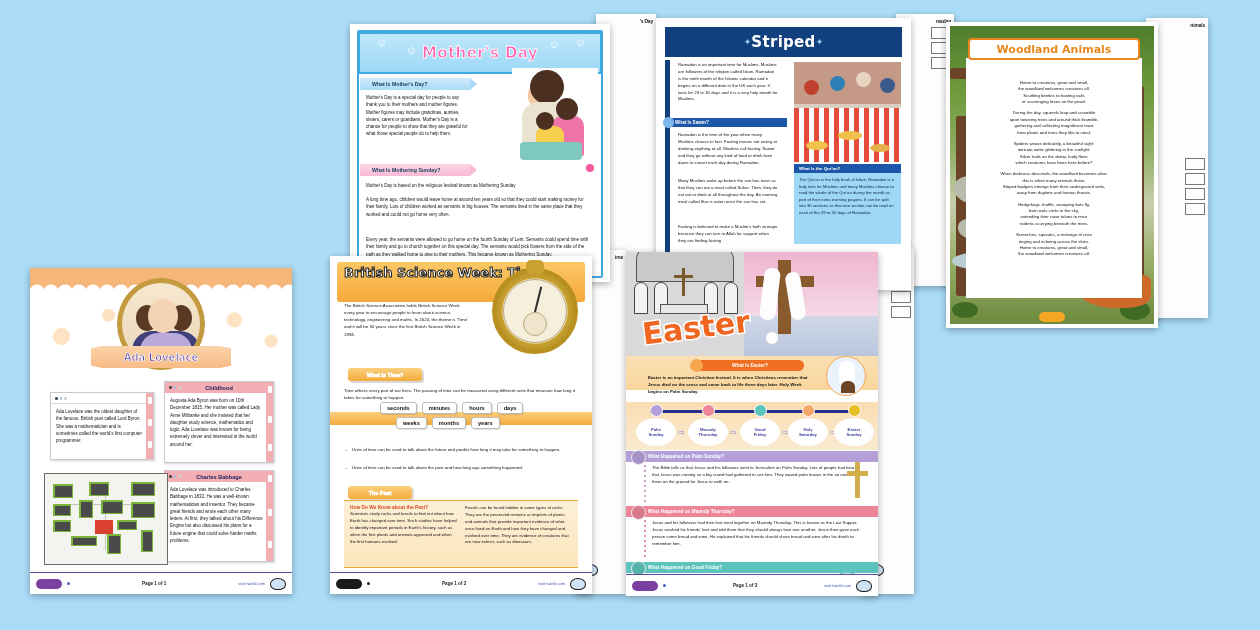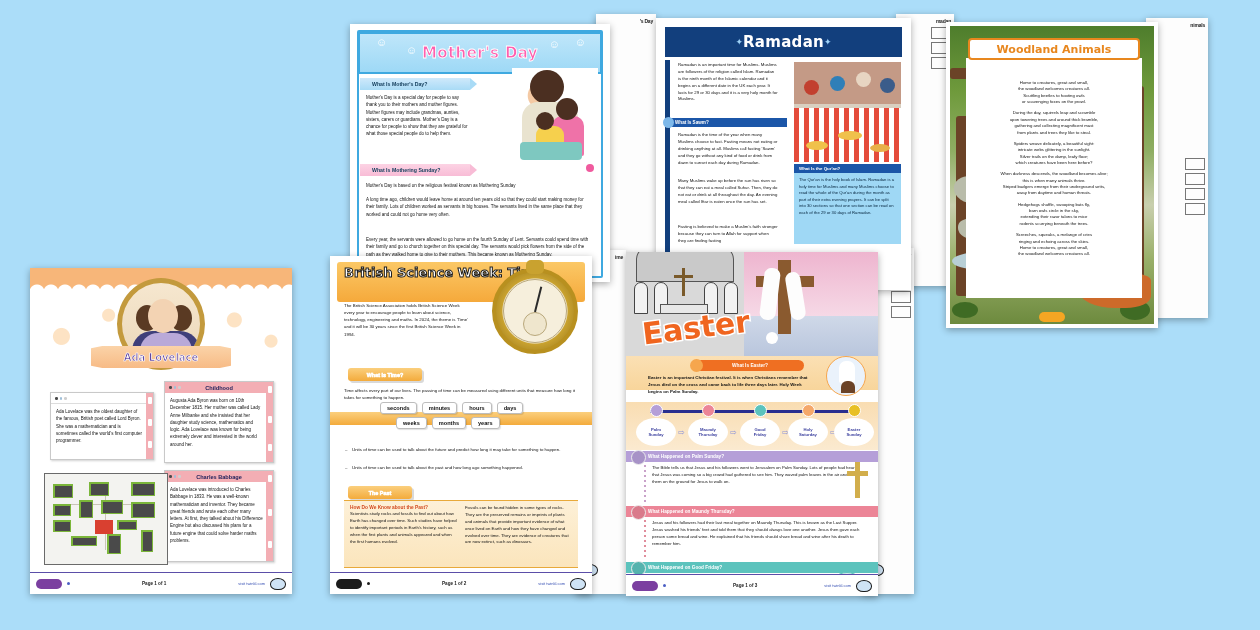--- a/index.html
+++ b/index.html
@@ -400,21 +400,21 @@
     </div>
     <div class="md-p" style="left:16px;top:158px;width:224px;">Mother's Day is based on the religious festival known as Mothering Sunday</div>
     <div class="md-p" style="left:16px;top:172px;width:224px;">A long time ago, children would leave home at around ten years old so that they could start making money for their family. Lots of children worked as servants in big houses. The servants lived in the same place that they worked and could not go home very often.</div>
     <div class="md-p" style="left:16px;top:212px;width:224px;">Every year, the servants were allowed to go home on the fourth Sunday of Lent. Servants could spend time with their family and go to church together on this special day. The servants would pick flowers from the side of the path as they walked home to give to their mothers. This became known as Mothering Sunday.</div>
     <div style="position:absolute;right:16px;top:140px;width:8px;height:8px;border-radius:50%;background:#f05a9e;"></div>
   </div>
 
   <div class="sheet" id="ramadan">
     <div class="rm-band">
       <span class="rm-spark">✦</span>
-      <span class="rm-title">Ramadan</span>
+      <span class="rm-title">Striped</span>
       <span class="rm-spark">✦</span>
     </div>
     <div class="rm-left-rail"></div>
 
     <div class="rm-photo">
       <div class="tbl"></div>
       <div class="head" style="left:10px;top:18px;background:#c2402f;"></div>
       <div class="head" style="left:36px;top:14px;background:#2f7fb8;"></div>
       <div class="head" style="left:62px;top:10px;background:#e7d5c2;"></div>
       <div class="head" style="left:86px;top:16px;background:#3b5c8a;"></div>

